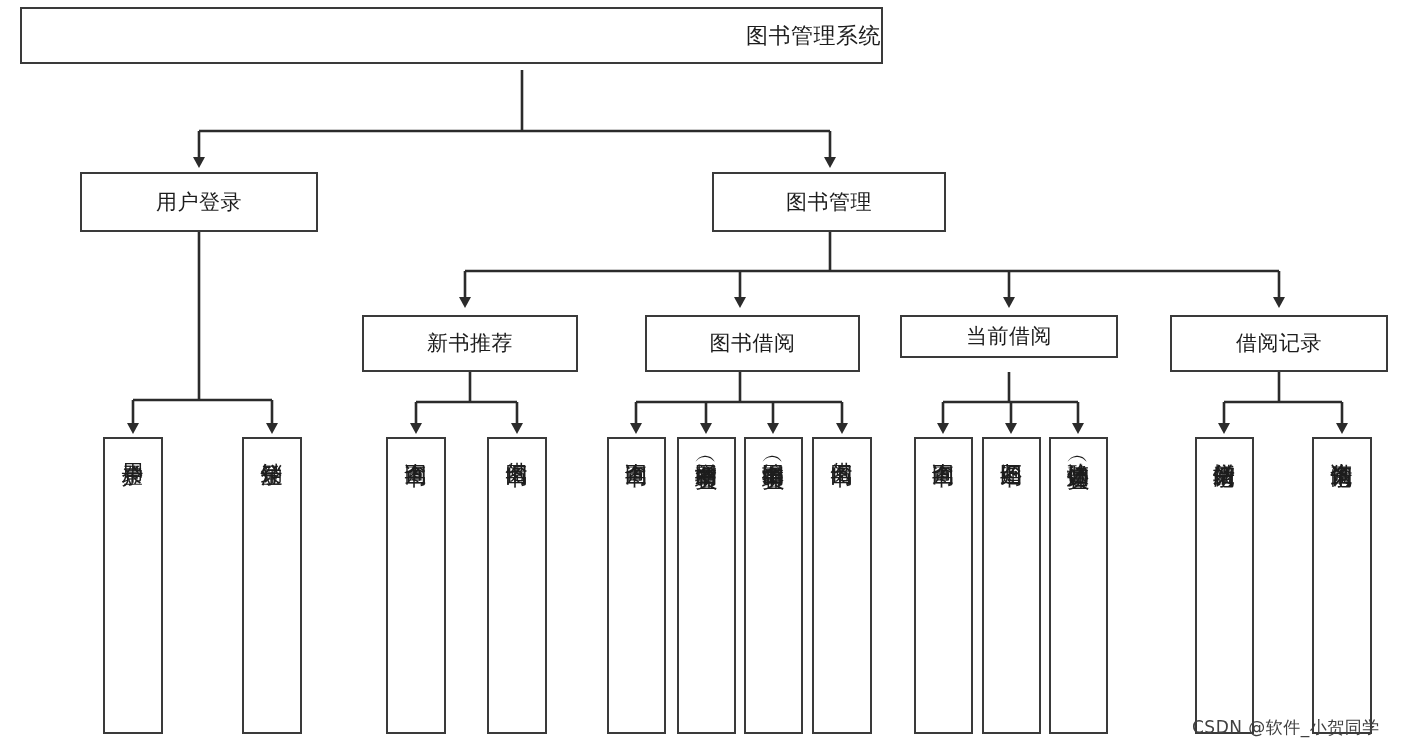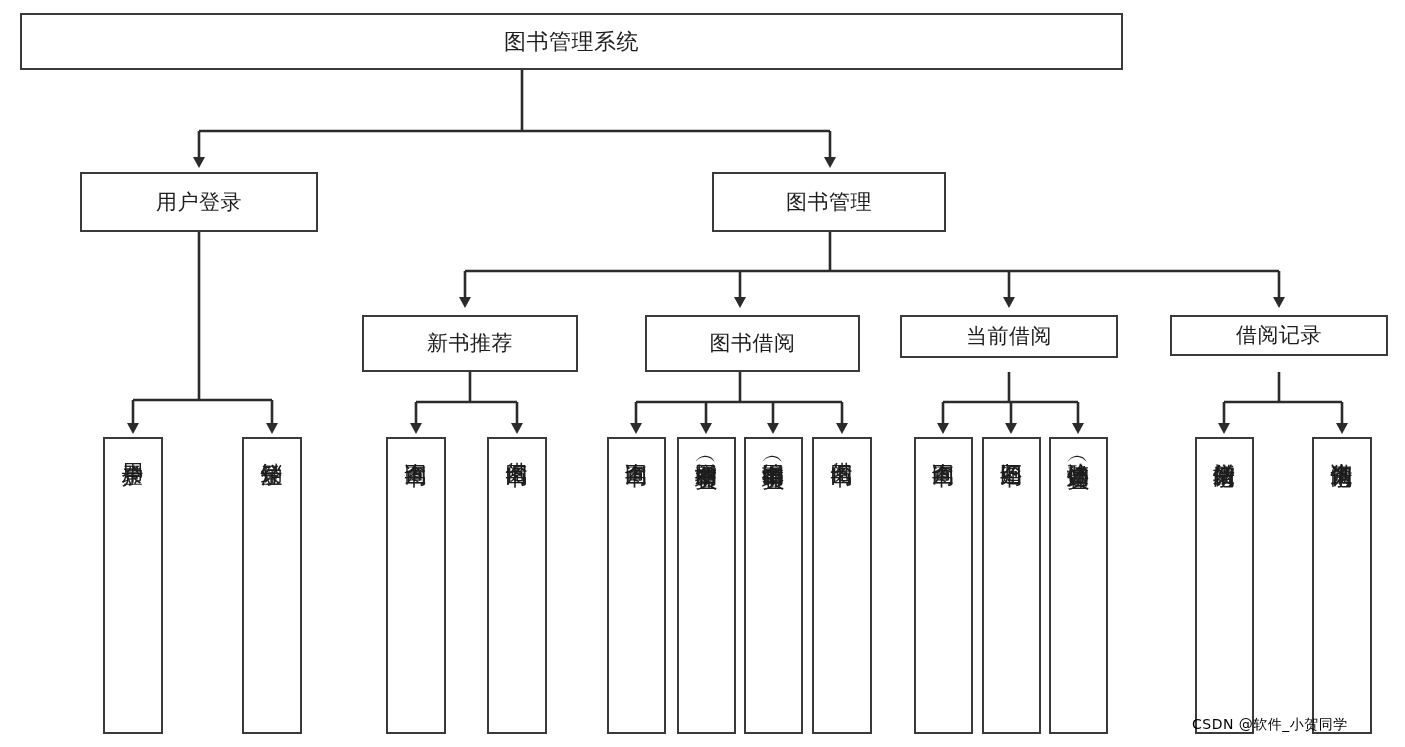--- a/index.html
+++ b/index.html
@@ -55,22 +55,22 @@
   .node.vert .node-label {
     writing-mode: vertical-rl;
     text-orientation: upright;
     font-size: 22px;
     line-height: 1.05;
     letter-spacing: 1px;
     max-height: 100%;
   }
   .watermark {
     position: absolute;
-    font-size: 14px;
-    color: #000000;
+    font-size: 17px;
+    color: #404040;
     white-space: nowrap;
     z-index: 5;
     letter-spacing: 0.5px;
   }
 </style>
 </head>
 <body>
 
 <div id="canvas">
 
@@ -117,21 +117,21 @@
       <path d="M1011,402 L1011,424" marker-end="url(#arw)"></path>
       <path d="M1078,402 L1078,424" marker-end="url(#arw)"></path>
 
       <path d="M1279,372 L1279,402"></path>
       <path d="M1224,402 L1342,402"></path>
       <path d="M1224,402 L1224,424" marker-end="url(#arw)"></path>
       <path d="M1342,402 L1342,424" marker-end="url(#arw)"></path>
     </g>
   </svg>
 
-  <div class="node horiz root" style="left:20px; top:13px; width:1103px; height:57px;">
+  <div class="node horiz root" style="left:20px; top:7px; width:863px; height:57px;justify-content:flex-end;">
     <span class="node-label">图书管理系统</span>
   </div>
 
   <div class="node horiz" style="left:80px; top:172px; width:238px; height:60px;">
     <span class="node-label">用户登录</span>
   </div>
 
   <div class="node horiz" style="left:712px; top:172px; width:234px; height:60px;">
     <span class="node-label">图书管理</span>
   </div>
@@ -141,21 +141,21 @@
   </div>
 
   <div class="node horiz" style="left:633px; top:315px; width:215px; height:57px;margin-left:12px;">
     <span class="node-label">图书借阅</span>
   </div>
 
   <div class="node horiz" style="left:900px; top:315px; width:218px; height:43px;">
     <span class="node-label">当前借阅</span>
   </div>
 
-  <div class="node horiz" style="left:1170px; top:315px; width:218px; height:41px;">
+  <div class="node horiz" style="left:1170px; top:315px; width:218px; height:57px;">
     <span class="node-label">借阅记录</span>
   </div>
 
   <div class="node vert" style="left:103px; top:437px; width:60px; height:297px;">
     <span class="node-label">用户登录</span>
   </div>
 
   <div class="node vert" style="left:242px; top:437px; width:60px; height:297px;">
     <span class="node-label">注销登录</span>
   </div>

